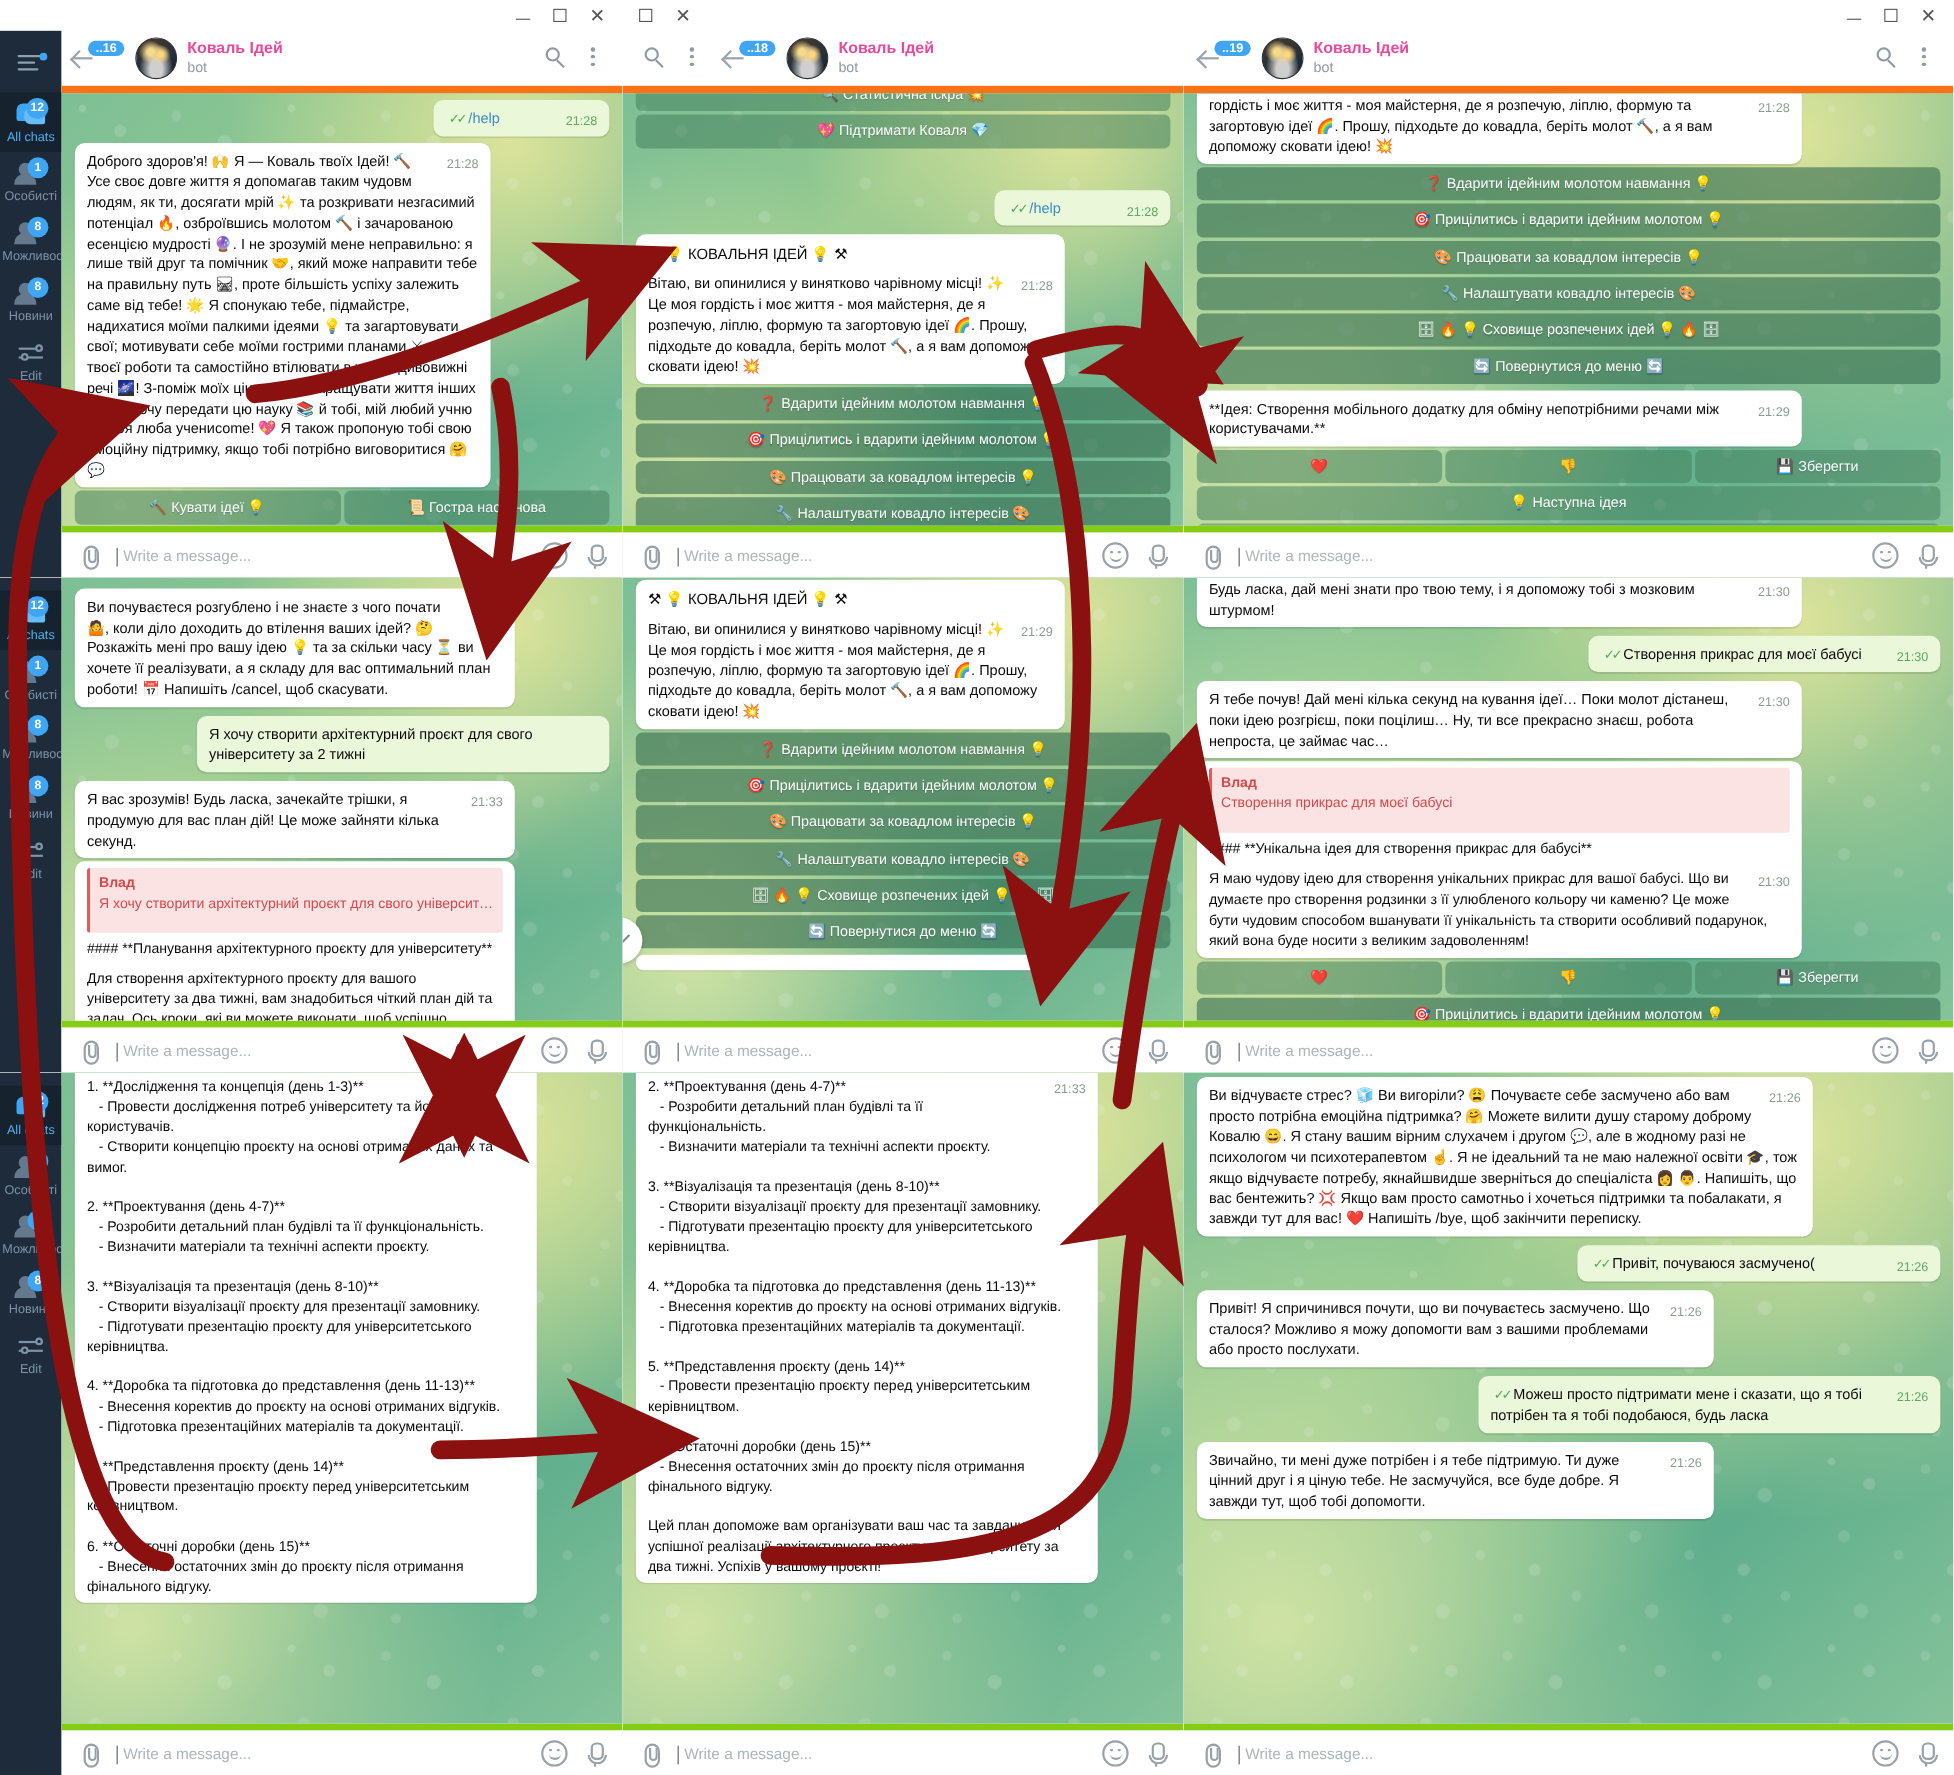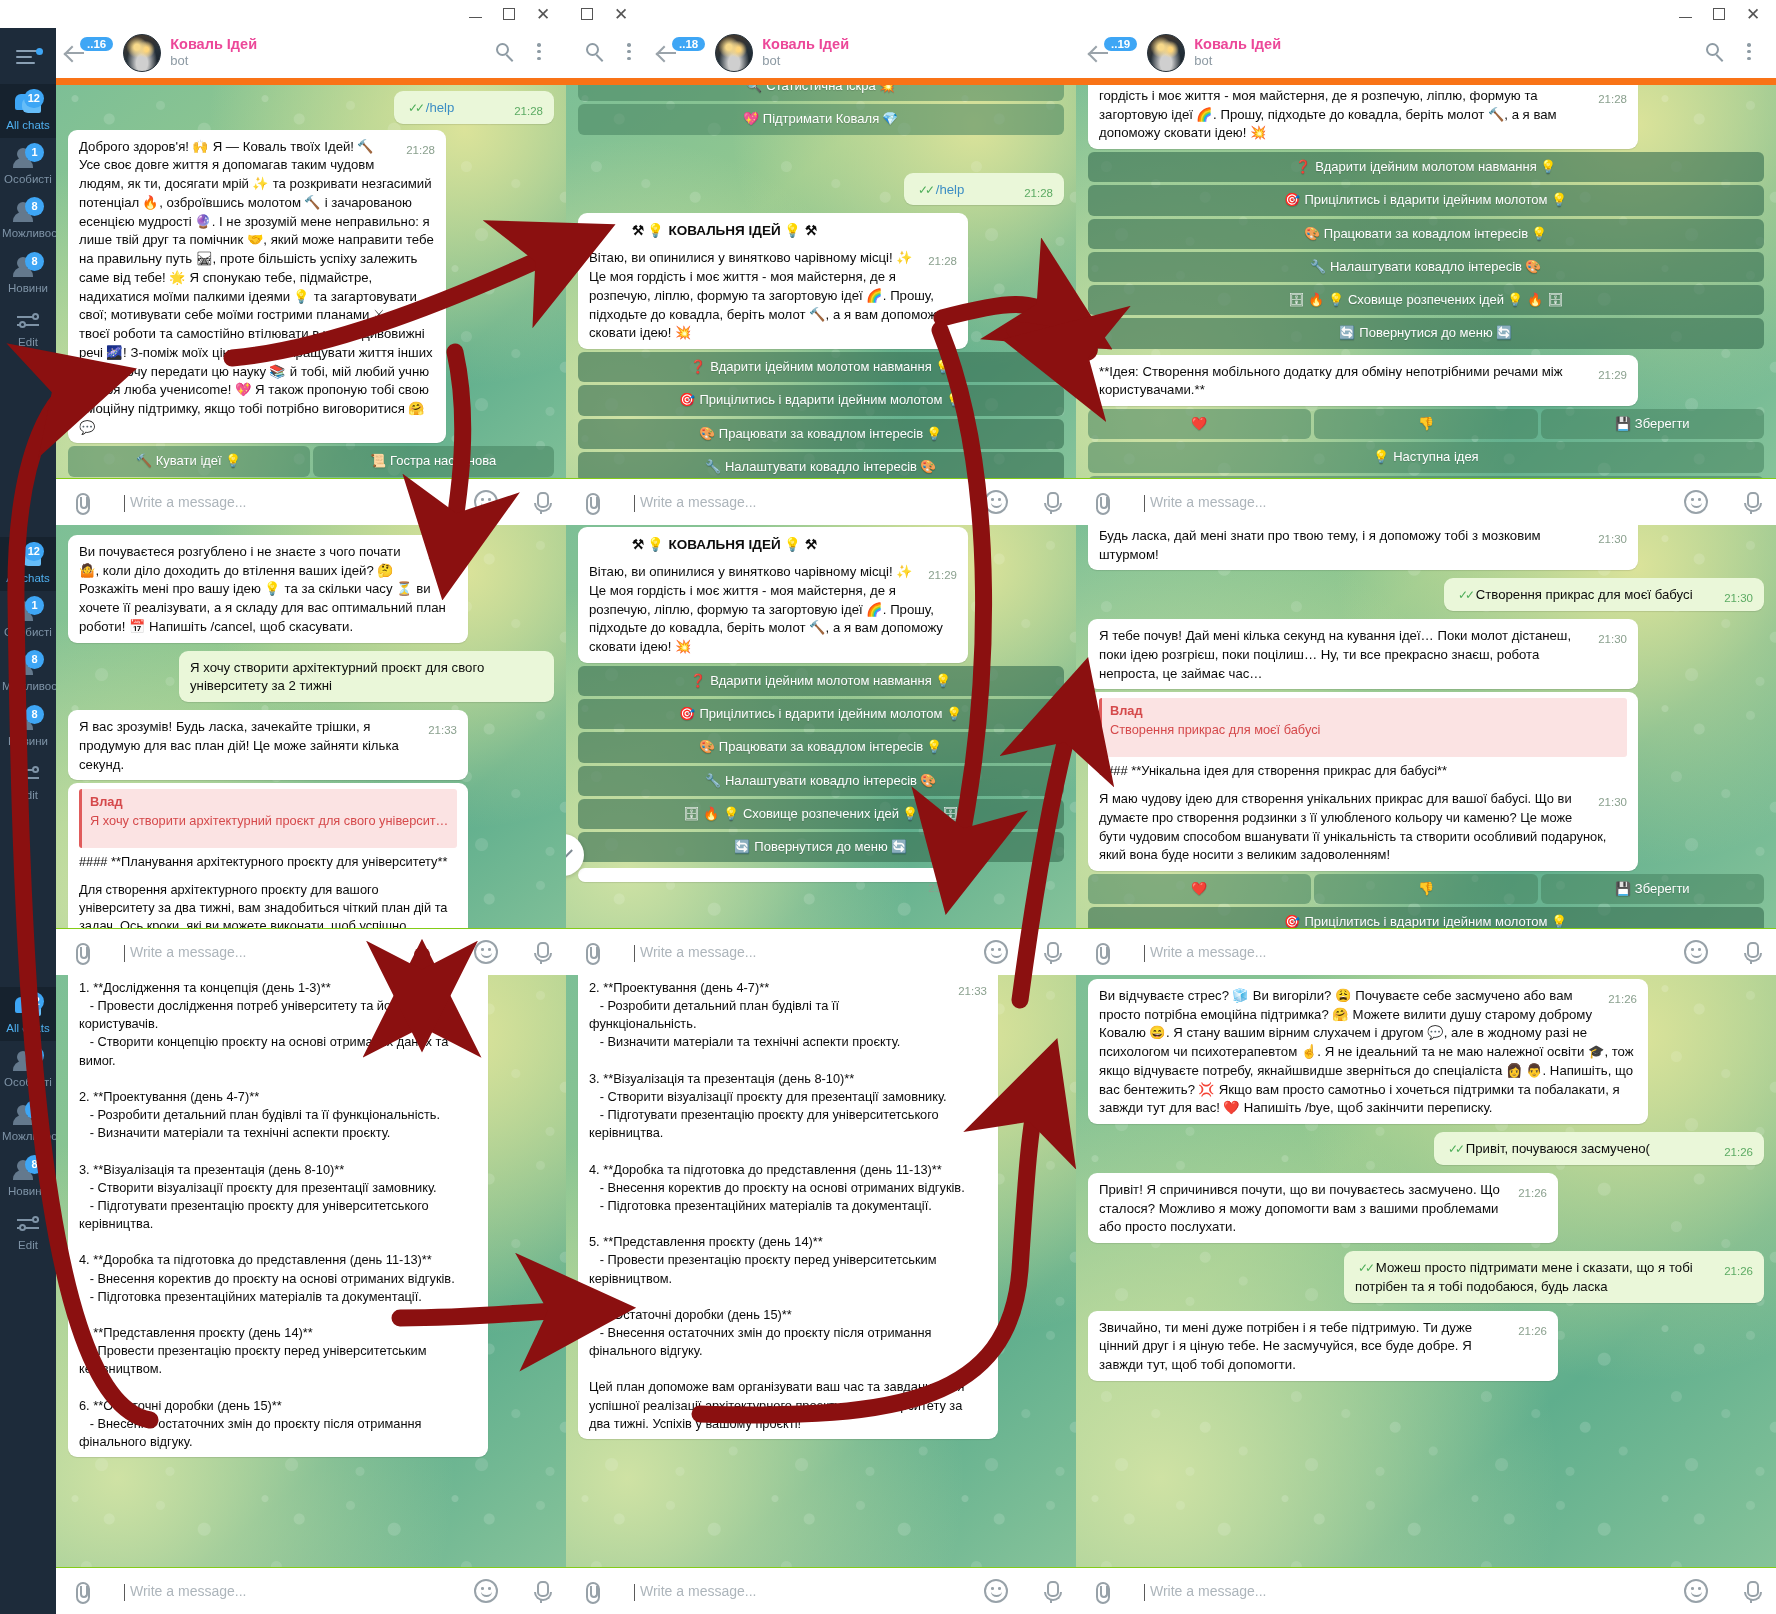--- a/index.html
+++ b/index.html
@@ -145,21 +145,21 @@
   .kbtn {
     flex:1 1 0; background:rgba(70,130,95,.55); color:#fff; text-align:center;
     border-radius:6px; padding:7px 6px; font-size:13px; line-height:1.25;
     text-shadow: 0 1px 1px rgba(0,0,0,.18); min-width:0;
   }
   .kbtn.dark { background:rgba(56,112,82,.62); }
 
   
   .inputbar {
     position:absolute; left:0; right:0; bottom:0; height:47px; background:#fff;
-    display:flex; align-items:center; padding:0 14px; gap:32px; border-top:1px solid #84cc16;
+    display:flex; align-items:center; padding:0 14px; gap:14px; border-top:6px solid #84cc16;
   }
   .clip { width:22px; height:22px; position:relative; flex:0 0 auto; }
   .clip::before{
     content:""; position:absolute; left:6px; top:2px; width:10px; height:18px;
     border:2px solid #97a1a8; border-radius:7px;
   }
   .clip::after{
     content:""; position:absolute; left:9.5px; top:6px; width:4px; height:10px;
     border:2px solid #97a1a8; border-top:none; border-radius:0 0 4px 4px;
   }
@@ -177,21 +177,21 @@
   .scrolldown {
     position:absolute; width:42px; height:42px; border-radius:50%; background:#fff;
     box-shadow:0 1px 4px rgba(0,0,0,.2); display:flex; align-items:center; justify-content:center;
   }
   .scrolldown::after{
     content:""; width:12px; height:12px; border-right:2.4px solid #7f8b93; border-bottom:2.4px solid #7f8b93;
     transform: rotate(45deg) translate(-3px,-3px);
   }
 
   .cmd { color:#3c8ec4; }
-  .bld { font-weight:bold;margin-left:43px; }
+  .bld { font-weight:normal; }
 
   
   .anno { position:absolute; inset:0; pointer-events:none; }
 </style>
 </head>
 <body>
 
 <div class="screen">
 
   <div class="tgwin" style="left:0; top:0; width:566px; height:525px;">

